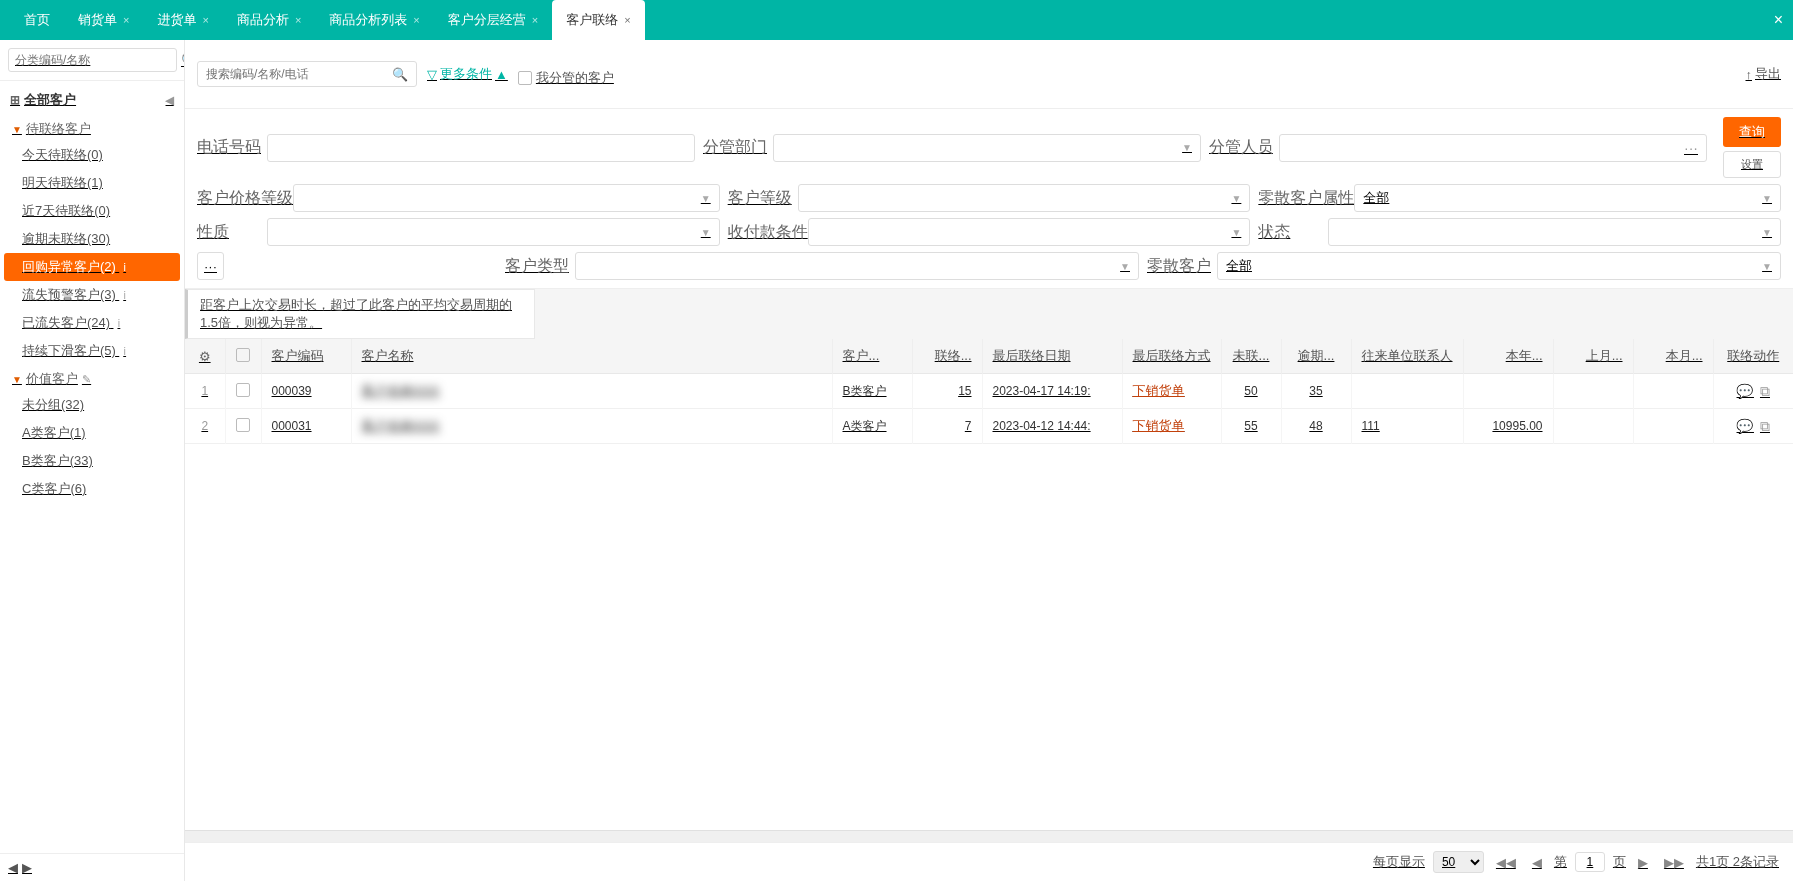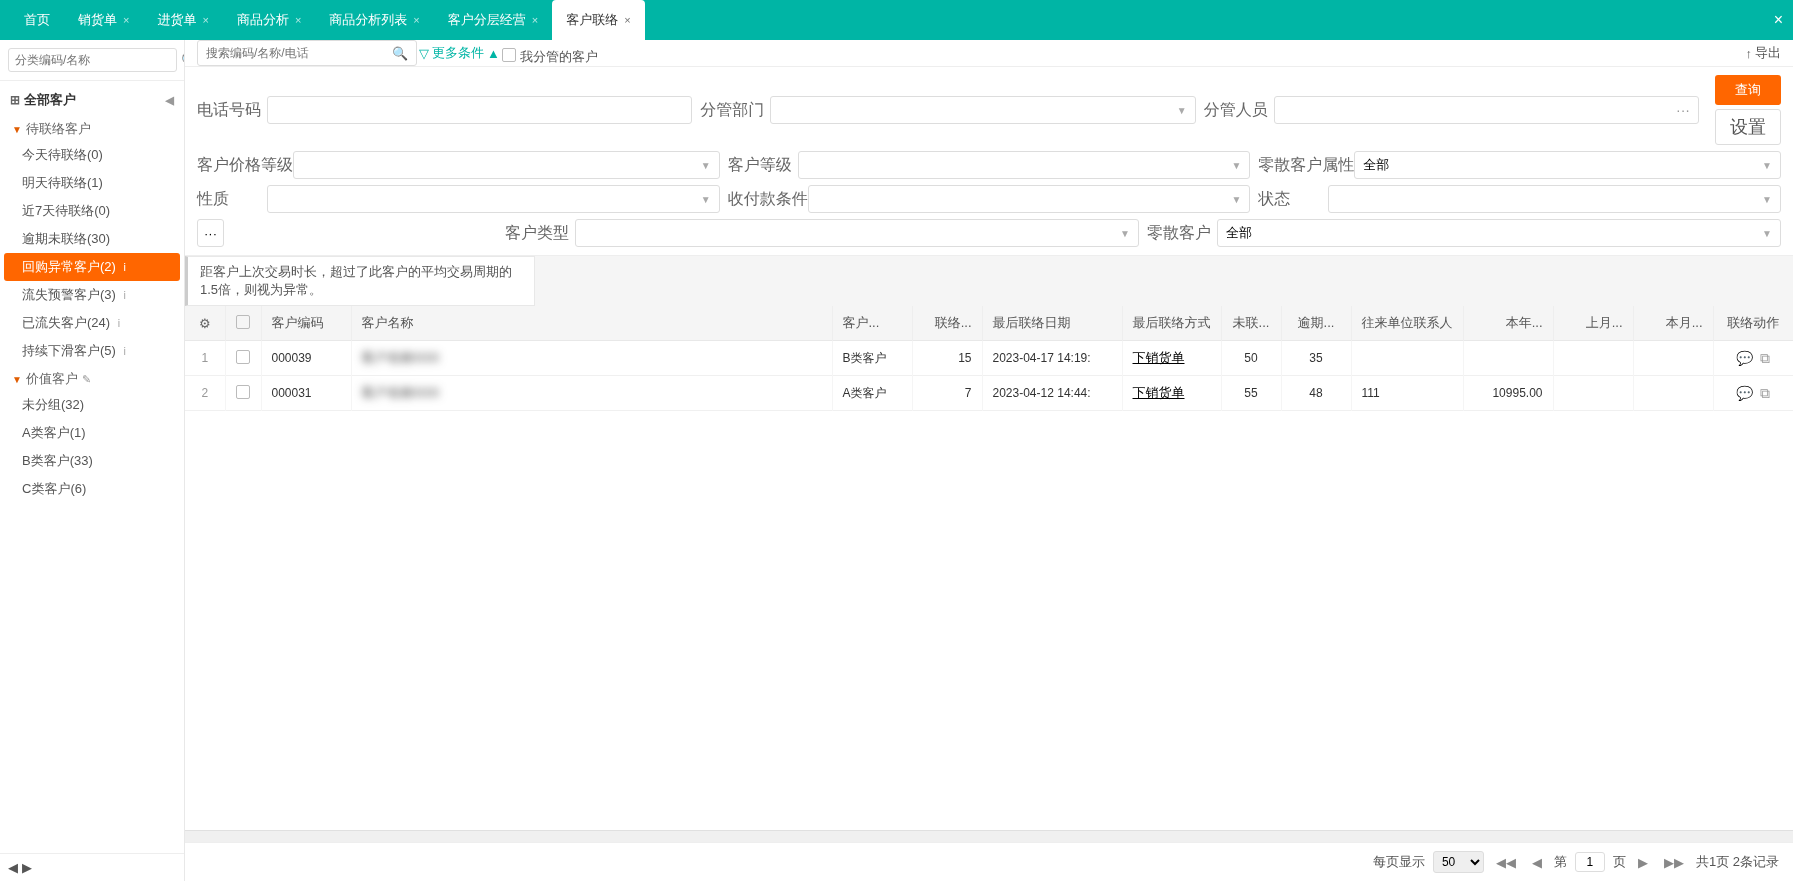--- a/index.html
+++ b/index.html
@@ -38,20 +38,21 @@
       margin-left: auto;
       color: white;
       cursor: pointer;
       font-size: 16px;
     }
 
     
     .main-layout {
       display: flex;
       height: calc(881px - 40px);
+      text-decoration: underline;
     }
 
     
     .sidebar {
       width: 185px;
       background: white;
       border-right: 1px solid #e8e8e8;
       display: flex;
       flex-direction: column;
       overflow: hidden;
@@ -138,24 +139,24 @@
       display: flex;
       flex-direction: column;
       background: #f5f5f5;
       overflow: hidden;
     }
 
     
     .filter-bar {
       background: white;
       border-bottom: 1px solid #eee;
-      padding: 0 12px;
-      display: flex;
-      align-items: center;
-      gap: 2px;
+      padding: 21px 12px;
+      display: flex;
+      align-items: center;
+      gap: 10px;
       flex-wrap: wrap;
     }
     .filter-bar .search-box {
       border: 1px solid #ddd;
       border-radius: 3px;
       padding: 5px 28px 5px 8px;
       font-size: 12px;
       outline: none;
       width: 220px;
       position: relative;
@@ -176,21 +177,21 @@
     .filter-bar .more-cond {
       color: #00b5a5;
       cursor: pointer;
       font-size: 12px;
       display: flex;
       align-items: center;
       gap: 3px;
     }
     .filter-bar .my-customer {
       display: flex;
-      align-items: flex-start;
+      align-items: center;
       gap: 4px;
       font-size: 12px;
       color: #555;
       cursor: pointer;
       margin-top: 8px;
     }
     .filter-bar .export-btn {
       margin-left: auto;
       color: #555;
       font-size: 12px;
@@ -252,21 +253,21 @@
       font-size: 13px;
       white-space: nowrap;
     }
     .btn-settings {
       background: white;
       color: #555;
       border: 1px solid #ddd;
       border-radius: 3px;
       padding: 5px 14px;
       cursor: pointer;
-      font-size: 18px;
+      font-size: 11px;
       white-space: nowrap;
     }
 
     .filter-actions {
       display: flex;
       flex-direction: column;
       gap: 4px;
       margin-left: 8px;
     }
 
@@ -324,21 +325,21 @@
     }
     tbody td {
       padding: 8px 10px;
       font-size: 12px;
       color: #333;
       border-right: 1px solid #f5f5f5;
       white-space: nowrap;
     }
     tbody td:last-child { border-right: none; }
     .link-text {
-      color: #000000;
+      color: #c2410c;
       cursor: pointer;
       text-decoration: underline;
     }
     .col-num { width: 40px; text-align: center; color: #999; }
     .col-check { width: 36px; text-align: center; }
     .col-code { width: 90px; }
     .col-name { min-width: 140px; }
     .col-type { width: 80px; }
     .col-contact { width: 70px; text-align: right; }
     .col-date { width: 140px; }

